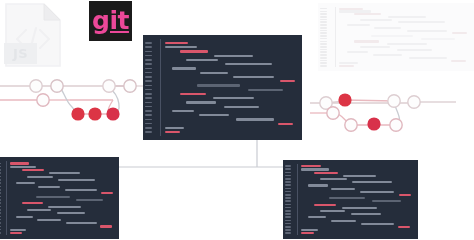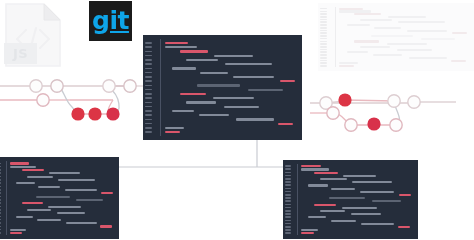--- a/index.html
+++ b/index.html
@@ -37,21 +37,21 @@
   .light .cline.dim{background:#f4f4f6;}
   .light .cline.red{background:#f2eaec;}
 
   
   #git-logo{
     position:absolute;left:89px;top:1px;width:43px;height:40px;
     background:#1b1b1b;
     display:flex;align-items:center;justify-content:center;
   }
   #git-logo .txt{
-    color:#0ea5e9;font-family:"DejaVu Sans", sans-serif;
+    color:#ec4899;font-family:"DejaVu Sans", sans-serif;
     font-weight:bold;font-size:25px;line-height:25px;letter-spacing:-0.5px;
     transform:translateY(-1px);
     text-decoration:underline;
   }
   
   #file-icon{position:absolute;left:4px;top:2px;width:58px;height:66px;}
   #js-badge{
     position:absolute;left:0px;top:41px;width:33px;height:21px;
     background:#eeeff1;display:flex;align-items:center;justify-content:center;
   }

